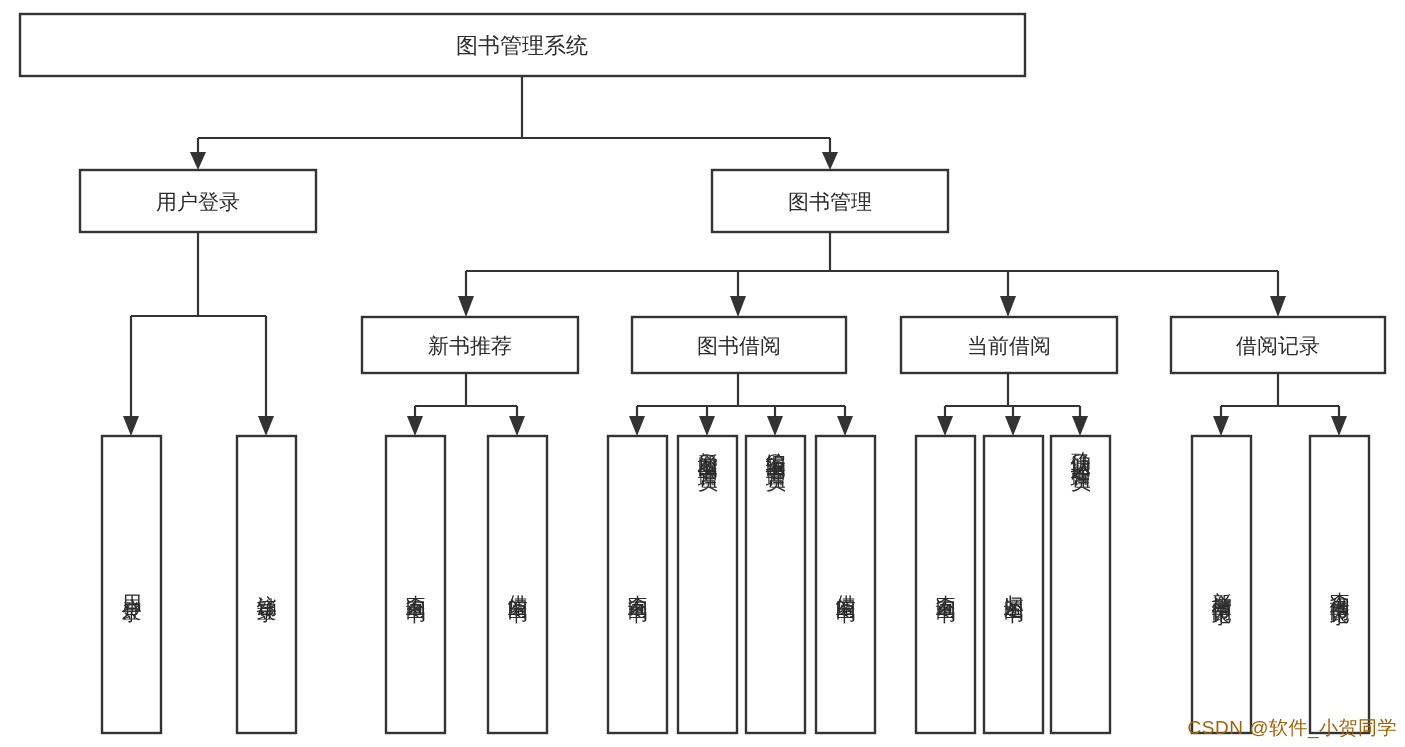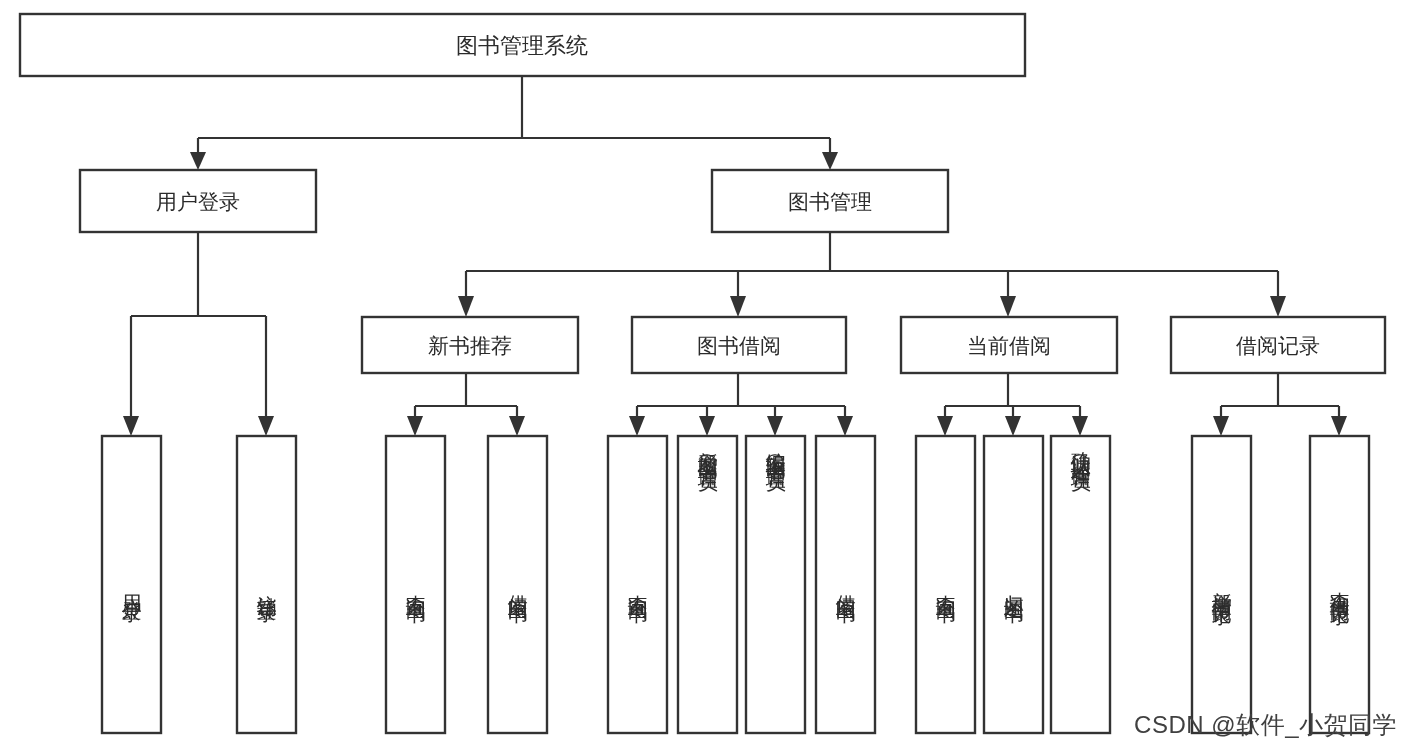--- a/index.html
+++ b/index.html
@@ -67,22 +67,22 @@
     letter-spacing: 3px;
     color: #2b2b2b;
     white-space: nowrap;
     text-align: center;
   }
   .watermark {
     position: absolute;
     right: 8px;
     bottom: 6px;
     font-family: "Liberation Sans", "DejaVu Sans", sans-serif;
-    font-size: 24px;
-    color: #404040;
+    font-size: 19px;
+    color: #a16207;
     letter-spacing: 0.5px;
     user-select: none;
     white-space: nowrap;
   }
 </style>
 </head>
 <body>
 
 <div id="diagram-root">
 

